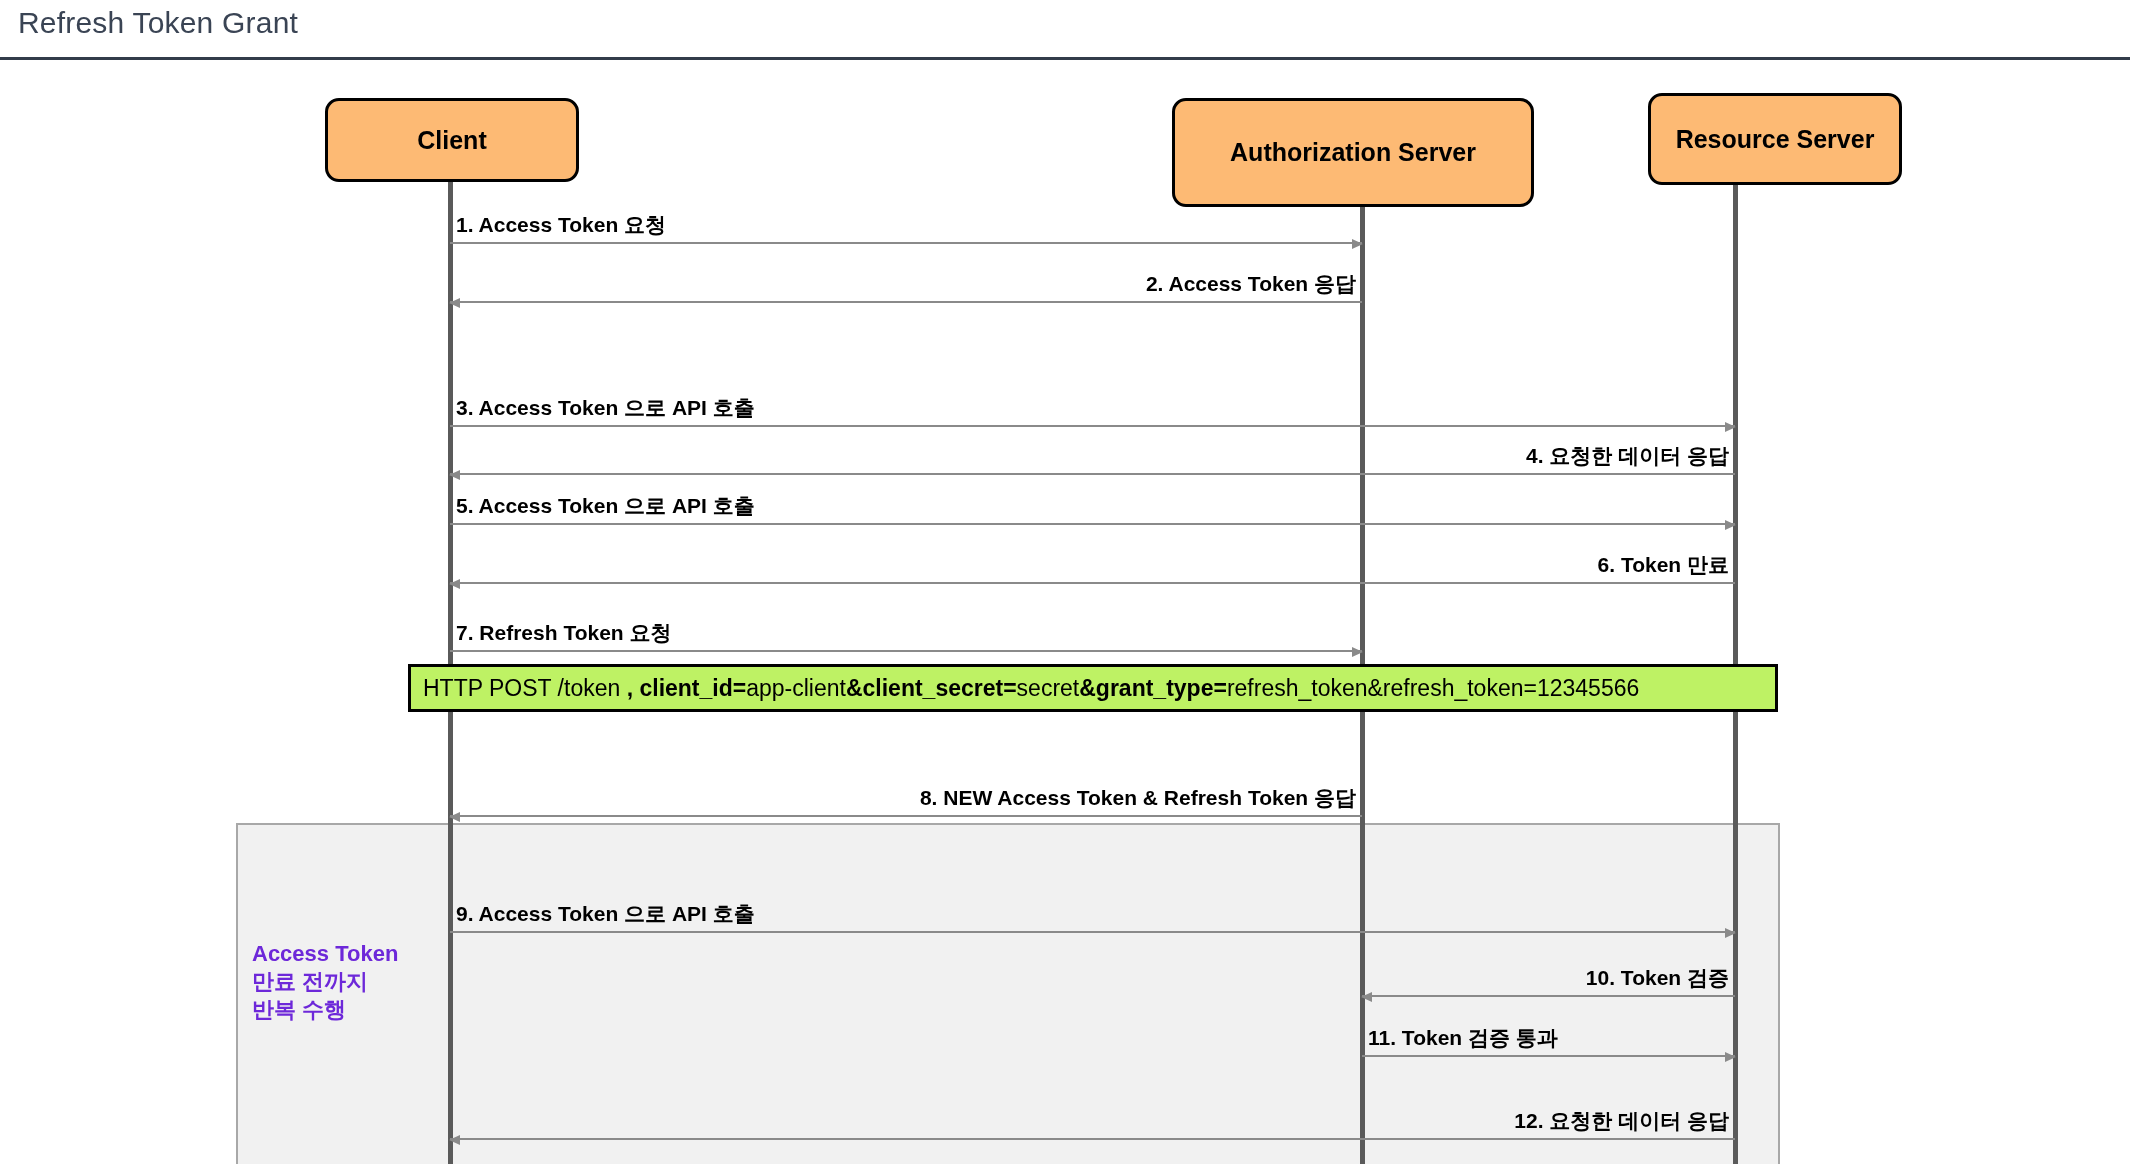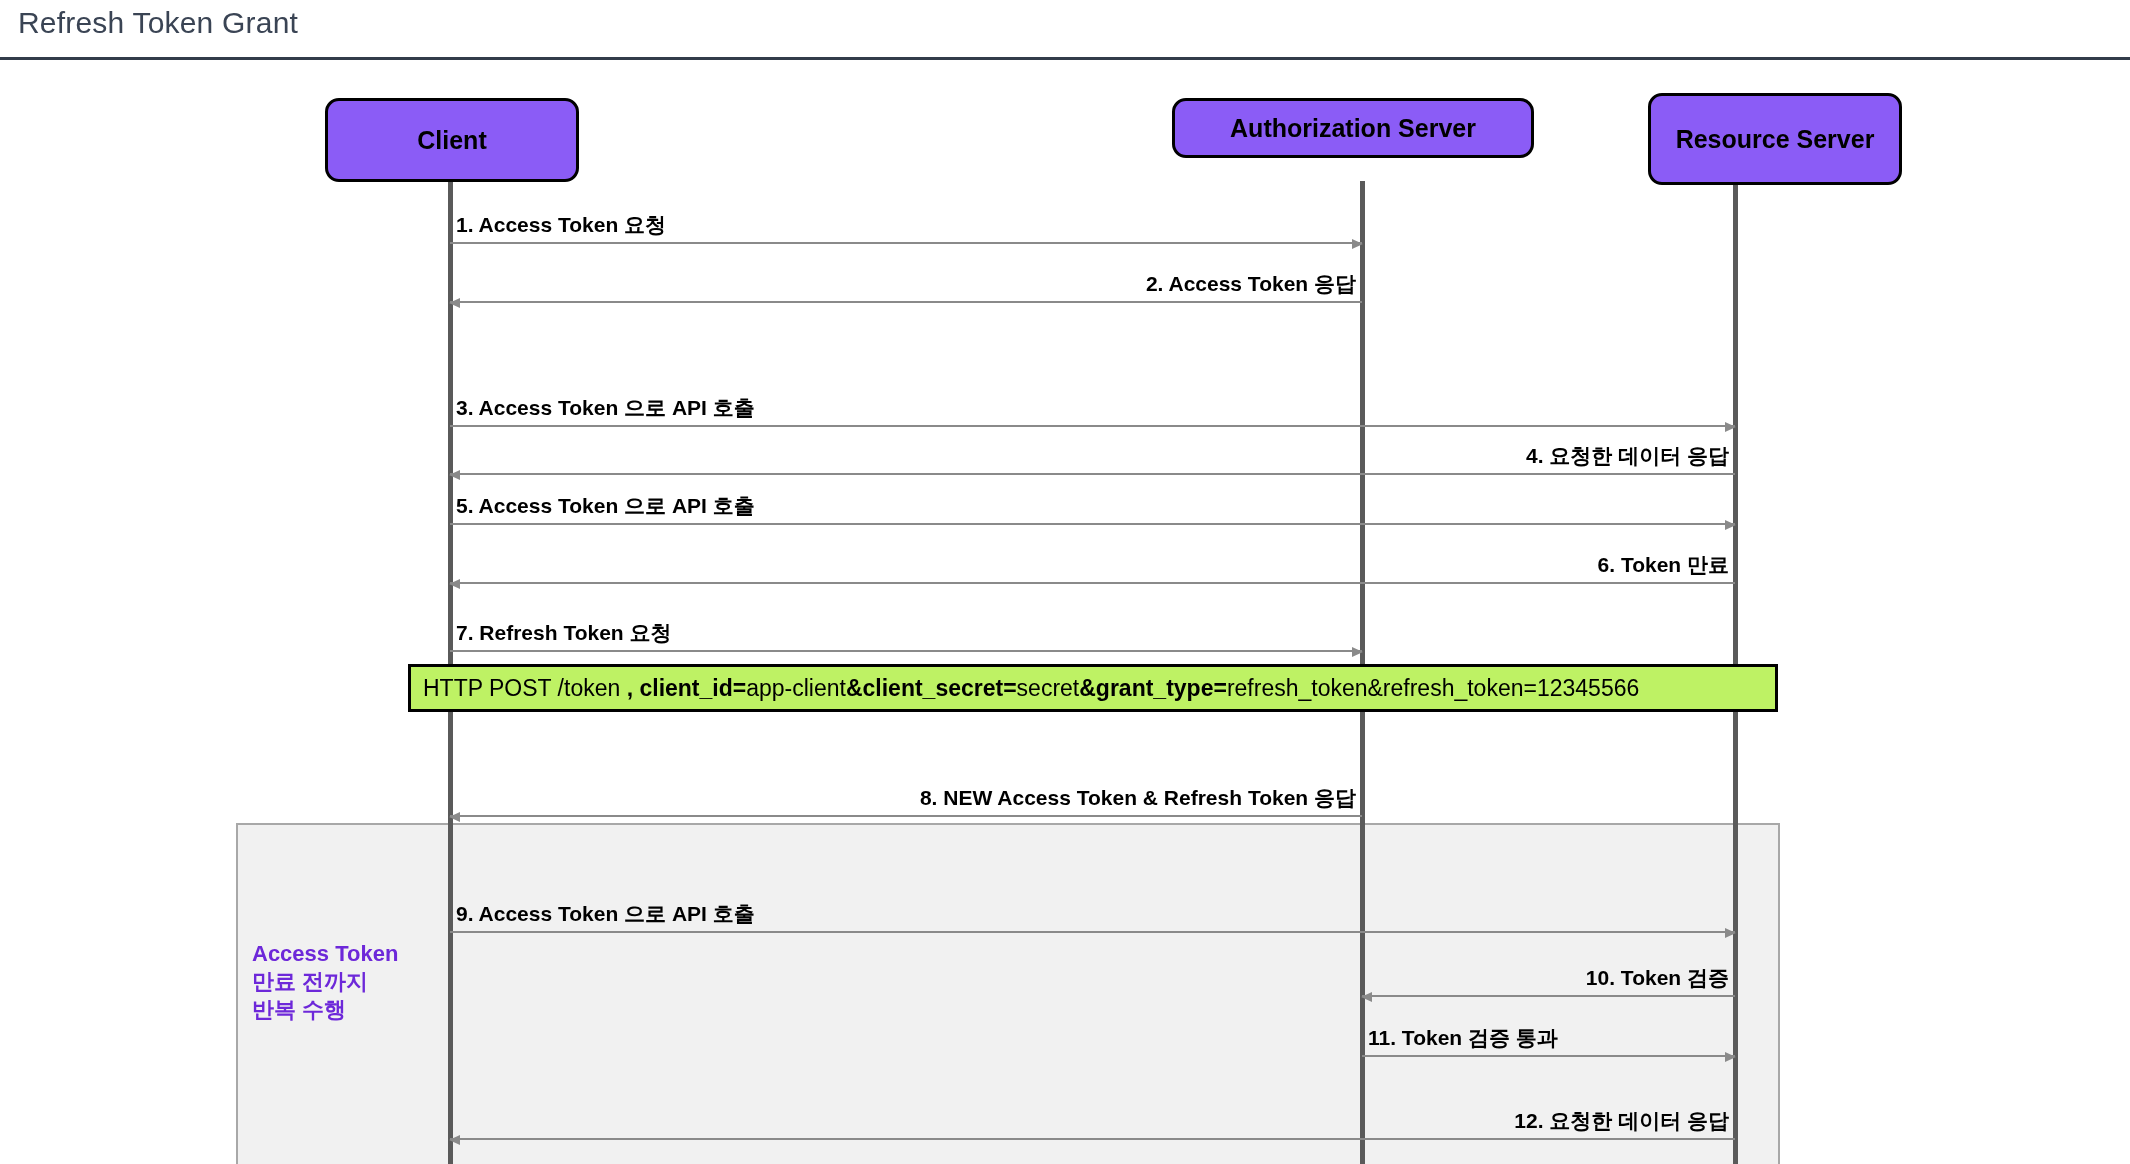--- a/index.html
+++ b/index.html
@@ -69,21 +69,21 @@
     position: absolute;
     width: 5px;
     background: #5a5a5a;
   }
 
   
   .participant {
     position: absolute;
     border: 3px solid #000000;
     border-radius: 14px;
-    background: #8b5cf6;
+    background: #fdba74;
     box-sizing: border-box;
     display: flex;
     align-items: center;
     justify-content: center;
     text-align: right;
   }
   .participant span {
     font-size: 25px;
     font-weight: bold;
     color: #000000;
@@ -163,21 +163,21 @@
     <div class="loopbox" style="left:236px; top:763px; width:1544px; height:374px;"></div>
 
     <div class="lifeline" style="left:448px;  top:121px; height:983px;"></div>
     <div class="lifeline" style="left:1360px; top:121px; height:983px;"></div>
     <div class="lifeline" style="left:1733px; top:121px; height:983px;"></div>
 
     <div class="participant" style="left:325px; top:38px; width:254px; height:84px;">
       <span>Client</span>
     </div>
 
-    <div class="participant" style="left:1172px; top:38px; width:362px; height:60px;">
+    <div class="participant" style="left:1172px; top:38px; width:362px; height:109px;">
       <span>Authorization Server</span>
     </div>
 
     <div class="participant" style="left:1612px; top:33px; width:254px; height:92px;margin-left:36px;">
       <span>Resource Server</span>
     </div>
 
     <div class="msg" style="left:450px; top:182px; width:912px;">
       <div class="msg-line">
         <div class="arrowhead right"></div>

